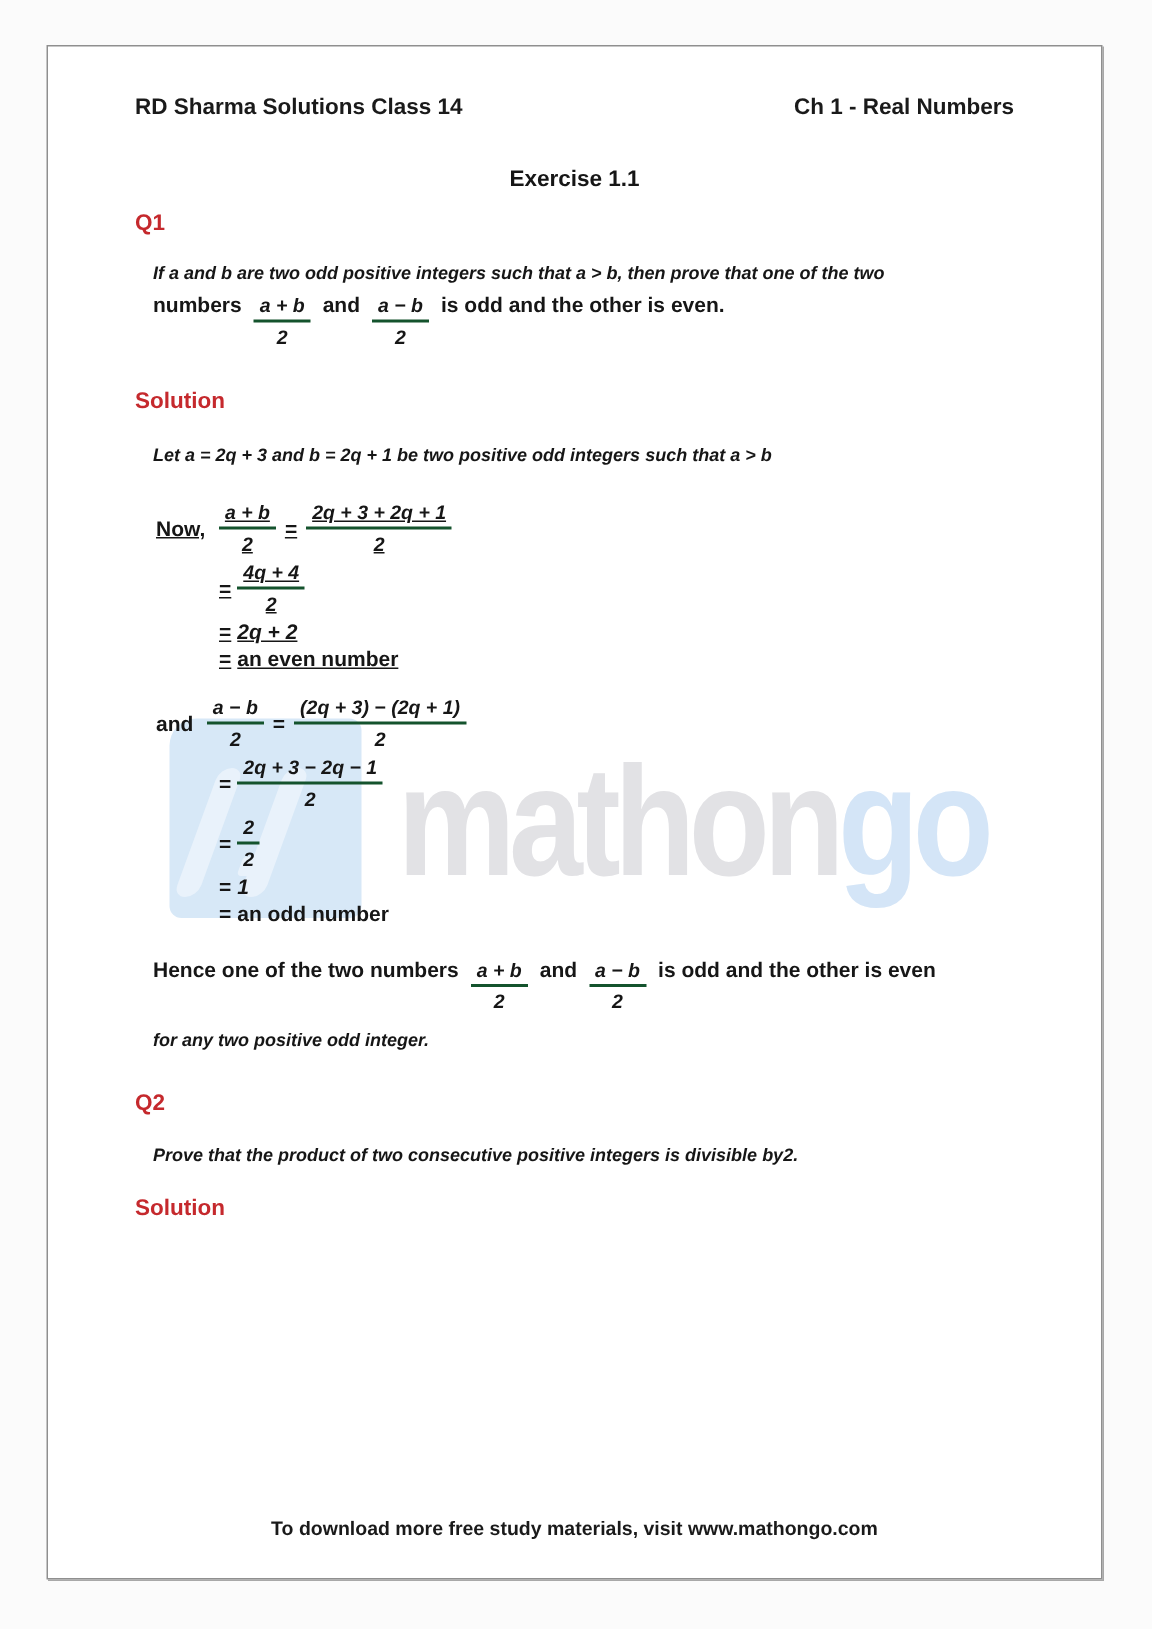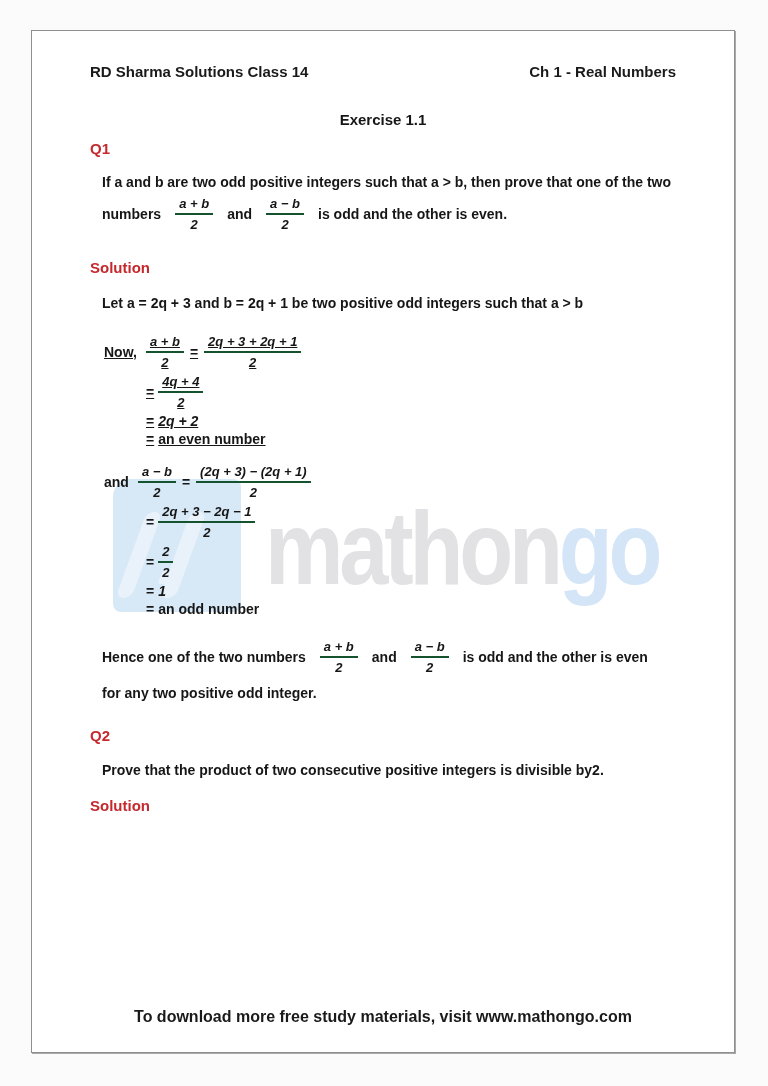--- a/index.html
+++ b/index.html
@@ -37,24 +37,24 @@
   .wm-blue{color:#d4e5f7;}
   
   .content{position:relative;z-index:1;padding:0 58px;font-weight:bold;}
   .header-row{
     display:flex;justify-content:space-between;padding-top:32px;
     font-size:15px;color:#1a1a1a;
   }
   .exercise-title{text-align:center;margin-top:31px;font-size:15px;}
   .red-heading{color:#c5292d;font-size:15px;}
   .q1-label{margin-top:12px;}
-  .para{font-size:14px;line-height:20px;margin-left:12px;}
+  .para{font-size:12px;line-height:20px;margin-left:12px;font-style:italic;}
   .q1-line1{margin-top:15px;}
   .inline-math-line{
-    display:flex;align-items:center;gap:14px;margin-left:12px;
+    display:flex;align-items:flex-start;gap:8px;margin-left:12px;
     padding:3px 0;font-size:14px;
   }
   .sol1-label{margin-top:23px;}
   .intro-line{margin-top:17px;}
   
   .frac{
     display:inline-flex;flex-direction:column;align-items:center;
     font-size:13px;line-height:17px;font-style:italic;
   }
   .frac .num{display:block;padding:0 4px 1px;border-bottom:2px solid #14532d;}
@@ -70,21 +70,21 @@
   .eq-row.step .eqsign{margin-left:0;margin-right:4px;}
   .mi{font-style:italic;}
   .plain{font-style:normal;}
   .hence{margin-top:18px;}
   .hence-line2{margin-left:12px;margin-top:4px;}
   .q2-label{margin-top:24px;}
   .q2-para{margin-top:16px;}
   .sol2-label{margin-top:17px;}
   .footer{
     position:absolute;left:0;bottom:26px;width:100%;text-align:center;
-    font-size:16px;font-weight:bold;color:#1a1a1a;z-index:1;
+    font-size:13px;font-weight:bold;color:#1a1a1a;z-index:1;
   }
 </style>
 </head>
 <body>
 
 <div class="page-frame">
 
   <div class="watermark">
     <div class="wm-tile"></div>
     <div class="wm-slash s1"></div>

